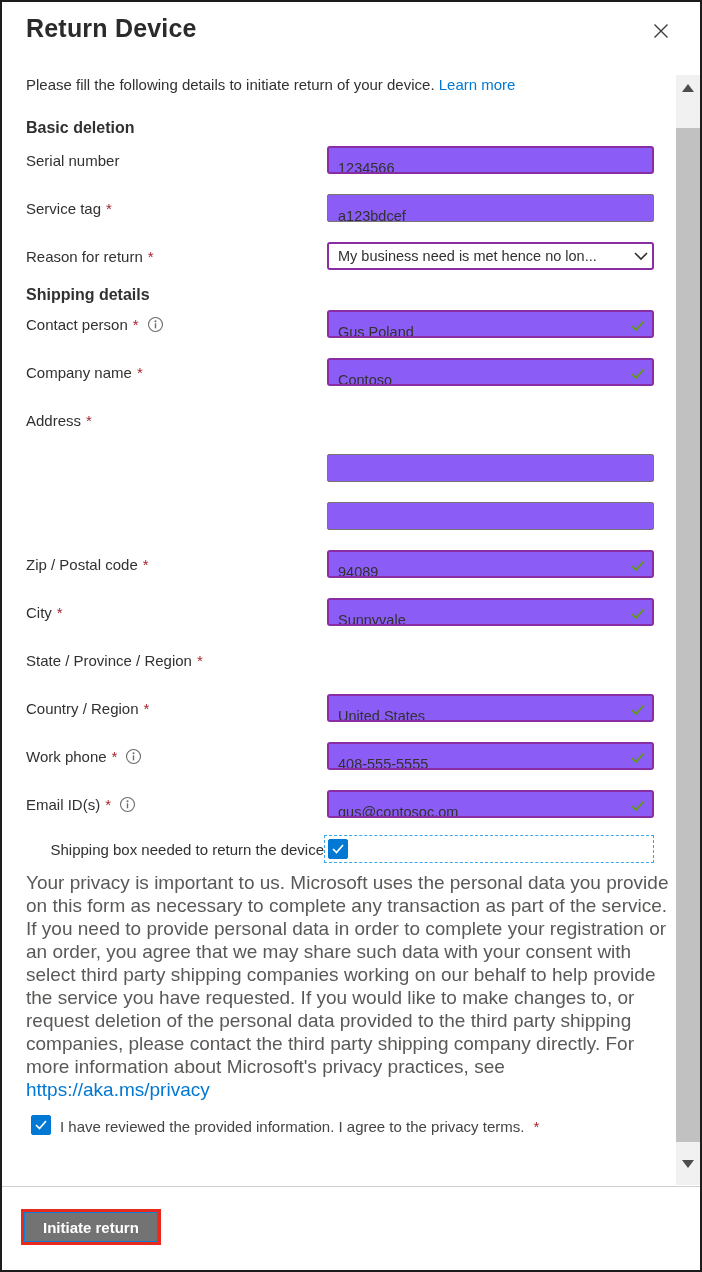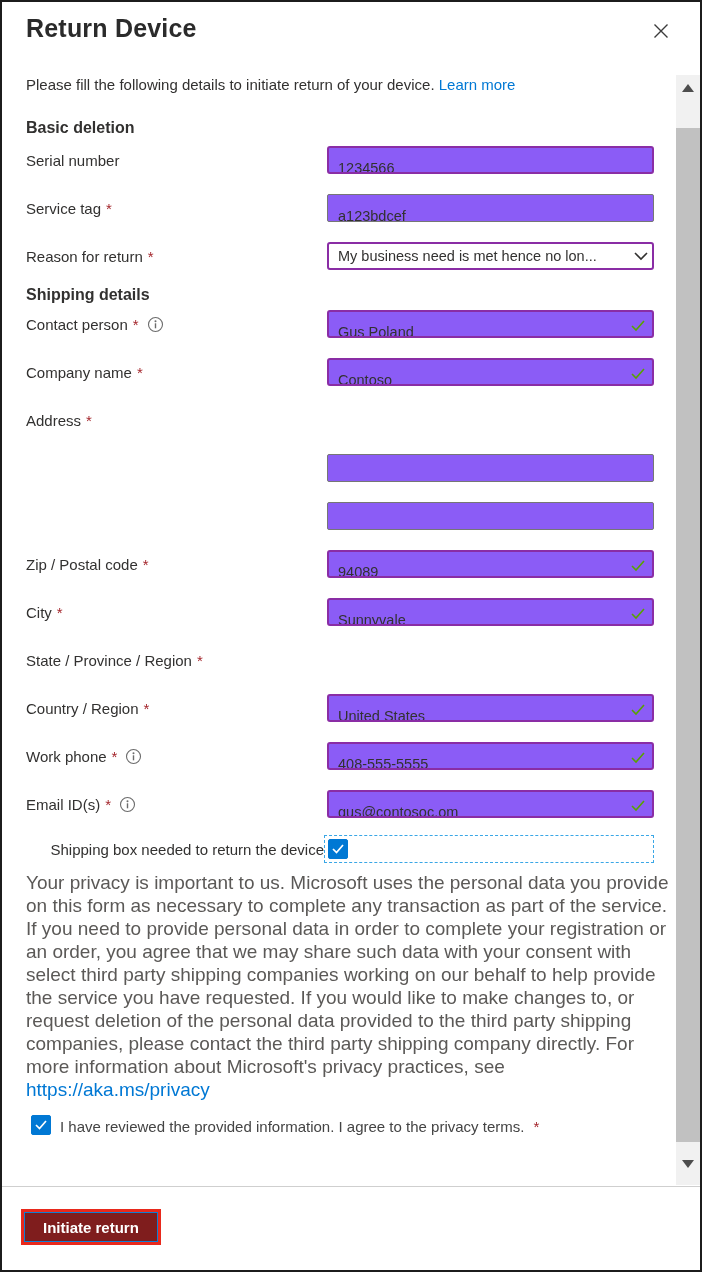--- a/index.html
+++ b/index.html
@@ -71,21 +71,21 @@
   .sb-btn { position:absolute; left:0; width:24px; height:26px; display:flex; align-items:center; justify-content:center; cursor:pointer; }
   .sb-up { top:0; } .sb-down { bottom:8px; }
   .tri-up { width:0; height:0; border-left:6px solid transparent; border-right:6px solid transparent; border-bottom:8px solid #4d4d4d; }
   .tri-down { width:0; height:0; border-left:6px solid transparent; border-right:6px solid transparent; border-top:8px solid #4d4d4d; }
   .sb-thumb { position:absolute; top:53px; left:0; width:24px; height:1014px; background:#c1c1c1; cursor:pointer; }
 
   
   .footer { position:absolute; left:0; right:0; bottom:0; height:84px; background:#fff; border-top:1px solid #cfcfcf; }
   .annotation-outline { position:absolute; left:19px; top:22px; border:3px solid #e8291c; display:inline-block; }
   .primary-btn {
-    display:block; background:#7f1d1d; color:#fff; border:1px solid #0e7fd3;
+    display:block; background:#737373; color:#fff; border:1px solid #0e7fd3;
     font-family:"Liberation Sans",sans-serif; font-size:15px; font-weight:700;
     padding:5px 18px; cursor:pointer; min-width:108px; height:30px;
   }
 </style>
 </head>
 <body>
 
 <div class="dialog">
 
   <div class="dlg-header">

